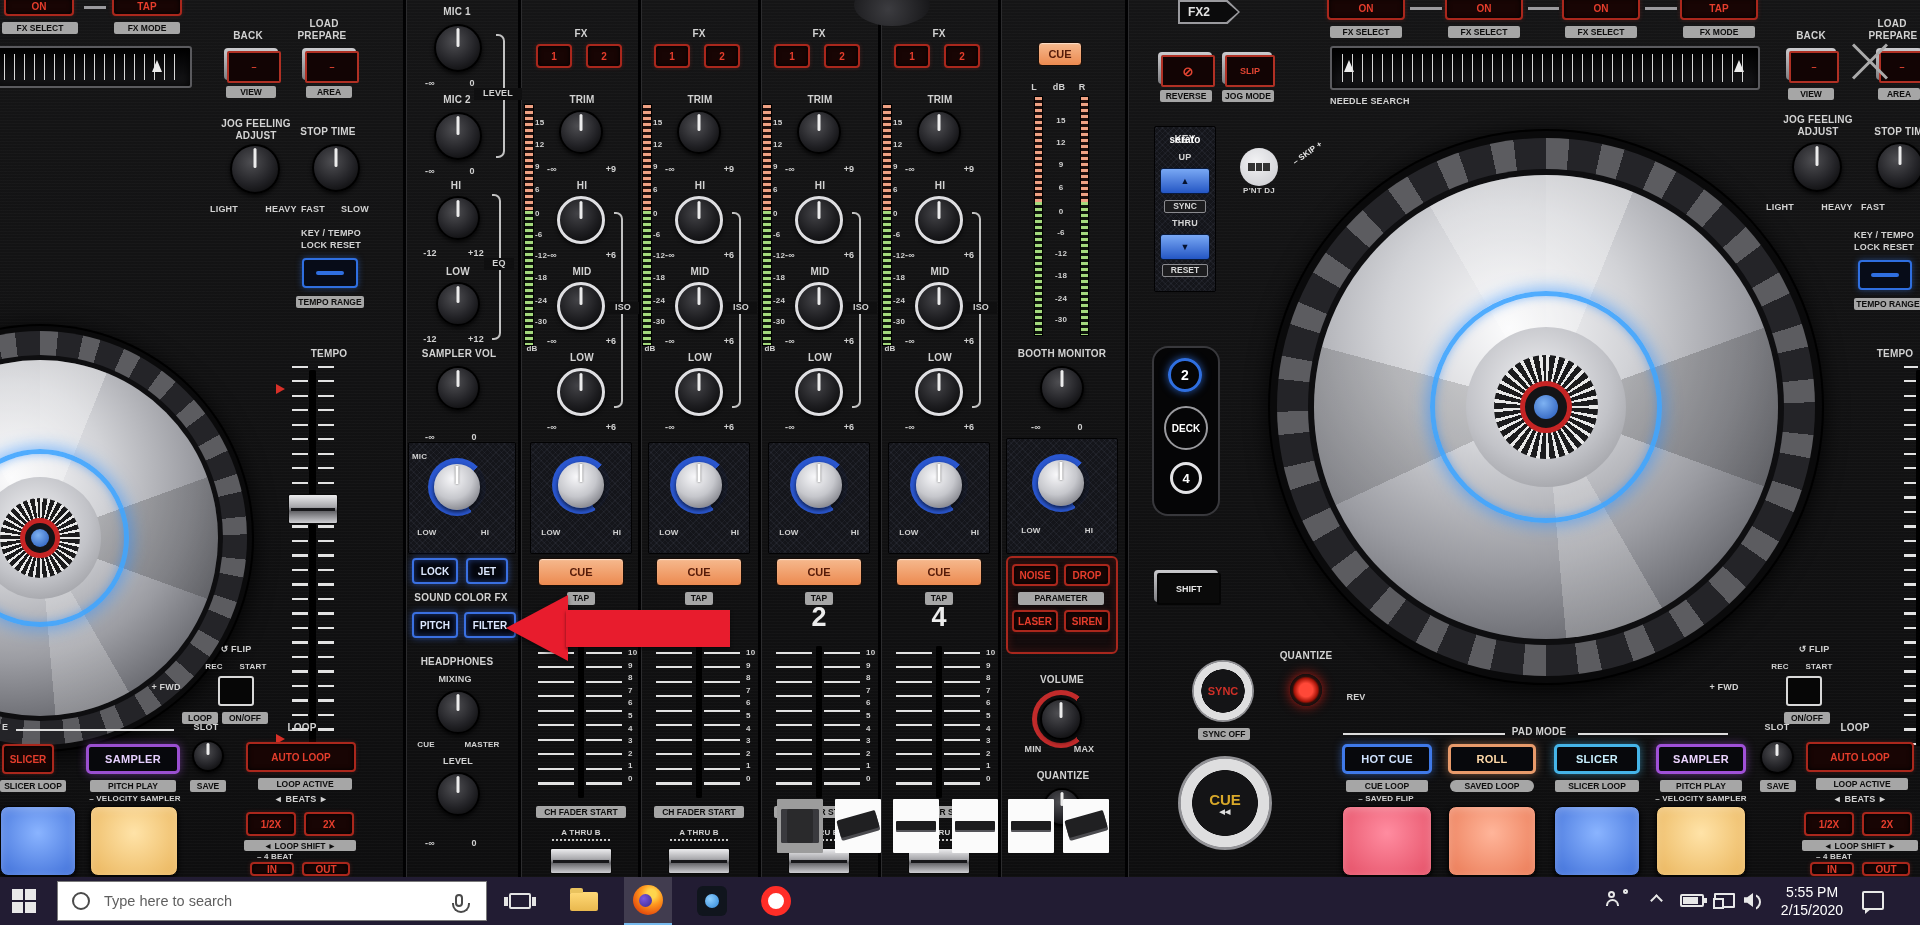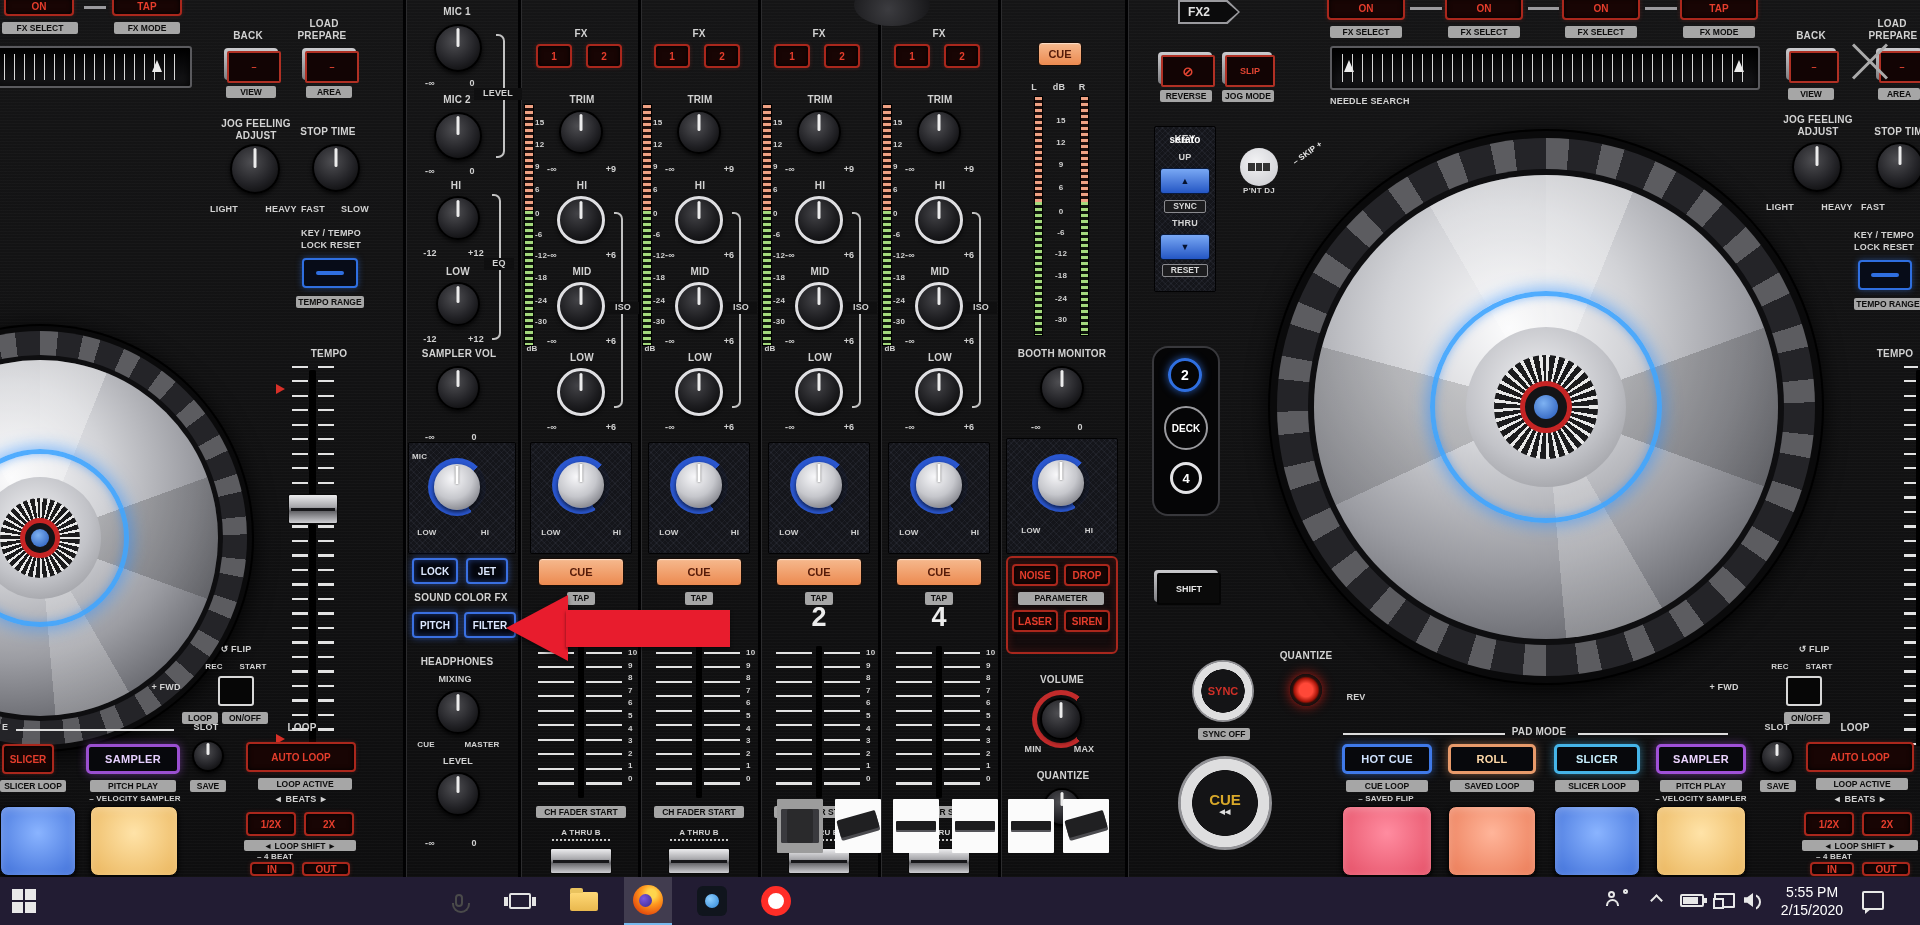--- a/index.html
+++ b/index.html
@@ -633,21 +633,21 @@
       <div class="strip" style="left: 1784px; top: 712px; width: 46px; height: 12px;">ON/OFF</div>
       <div style="left: 1343px; top: 733px; width: 162px; height: 2px; background: rgb(220, 220, 220);"></div>
       <div class="t" style="left: 1506px; top: 726px; width: 66px; height: 13px;">PAD MODE</div>
       <div style="left: 1578px; top: 733px; width: 150px; height: 2px; background: rgb(220, 220, 220);"></div>
       <div class="bmode" style="left: 1342px; top: 744px; width: 90px; height: 30px; border: 3px solid rgb(63, 121, 232); color: rgb(207, 226, 255); box-shadow: rgba(63, 121, 232, 0.6) 0px 0px 9px;">HOT CUE</div>
       <div class="bmode" style="left: 1448px; top: 744px; width: 88px; height: 30px; border: 3px solid rgb(232, 154, 106); color: rgb(255, 217, 168); box-shadow: rgba(232, 154, 106, 0.5) 0px 0px 9px;">ROLL</div>
       <div class="bmode" style="left: 1554px; top: 744px; width: 86px; height: 30px; border: 3px solid rgb(69, 180, 232); color: rgb(200, 240, 255); box-shadow: rgba(69, 180, 232, 0.55) 0px 0px 9px;">SLICER</div>
       <div class="bmode" style="left: 1656px; top: 744px; width: 90px; height: 30px; border: 3px solid rgb(160, 80, 216); color: rgb(236, 212, 255); box-shadow: rgba(160, 80, 216, 0.55) 0px 0px 9px;">SAMPLER</div>
       <div class="strip" style="left: 1346px; top: 780px; width: 82px; height: 12px;">CUE LOOP</div>
       <div class="t t8" style="left: 1342px; top: 794px; width: 88px; height: 10px;">– SAVED FLIP</div>
-      <div class="strip" style="left: 1450px; top: 780px; width: 84px; height: 12px;">SAVED LOOP</div>
+      <div class="strip" style="left: 1450px; top: 780px; width: 84px; height: 12px; border-radius: 6px;">SAVED LOOP</div>
       <div class="strip" style="left: 1555px; top: 780px; width: 84px; height: 12px;">SLICER LOOP</div>
       <div class="strip" style="left: 1660px; top: 780px; width: 82px; height: 12px;">PITCH PLAY</div>
       <div class="t t8" style="left: 1648px; top: 794px; width: 106px; height: 10px;">– VELOCITY SAMPLER</div>
       <div class="t t9" style="left: 1758px; top: 722px; width: 38px; height: 12px;">SLOT</div>
       <div class="knob" style="left: 1760px; top: 740px; width: 34px; height: 34px;"></div>
       <div class="strip" style="left: 1760px; top: 780px; width: 36px; height: 12px;">SAVE</div>
       <div class="pad" style="left: 1342px; top: 806px; width: 90px; height: 70px; background: radial-gradient(circle at 50% 38%, rgb(255, 140, 160), rgb(228, 79, 102));"></div>
       <div class="pad" style="left: 1448px; top: 806px; width: 88px; height: 70px; background: radial-gradient(circle at 50% 38%, rgb(255, 181, 154), rgb(234, 122, 85));"></div>
       <div class="pad" style="left: 1554px; top: 806px; width: 86px; height: 70px; background: radial-gradient(circle at 50% 38%, rgb(138, 180, 255), rgb(63, 111, 216));"></div>
       <div class="pad" style="left: 1656px; top: 806px; width: 90px; height: 70px; background: radial-gradient(circle at 50% 38%, rgb(255, 227, 168), rgb(234, 181, 92));"></div>
@@ -685,20 +685,24 @@
 
   <div id="taskbar">
     <div class="tb-tile" style="left:0;top:0">
       <div class="winlogo" style="position:relative">
         <i style="left:0;top:0"></i>
           <i style="right:0;top:0"></i>
           <i style="left:0;bottom:0"></i>
           <i style="right:0;bottom:0"></i>
       </div>
     </div>
+    <div class="searchbox">
+      <div class="cortana" style="position:relative"></div>
+      <span class="searchtext">Type here to search</span>
+    </div>
     <div style="left:455px;top:17px">
         <div class="micbody" style="position:relative"></div>
       </div>
     <div class="tb-tile" style="left:496px;top:0">
         <div class="tvicon" style="position:relative"></div>
       </div>
     <div class="tb-tile" style="left:560px;top:0">
         <div class="folder" style="position:relative"></div>
       </div>
     <div class="tb-tile tb-active" style="left:624px;top:0">

